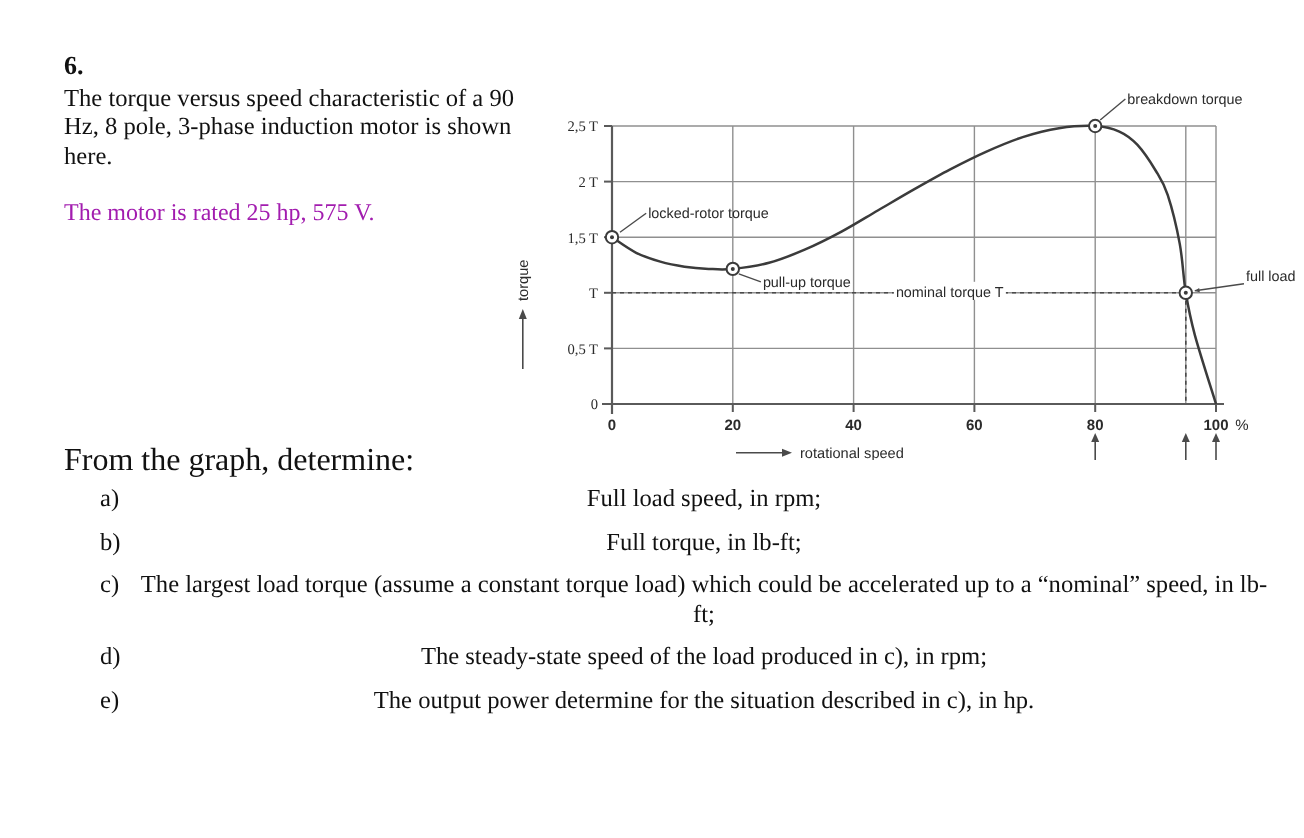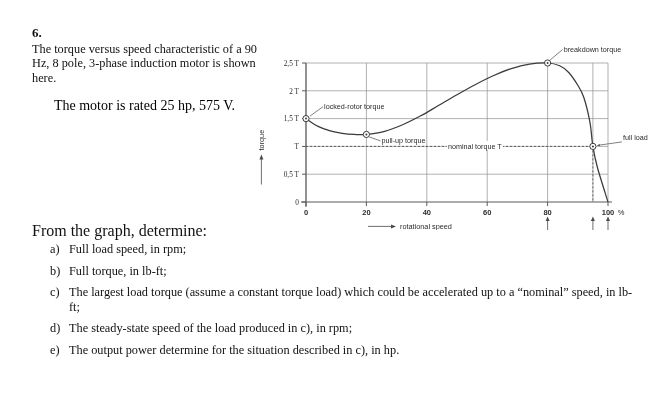--- a/index.html
+++ b/index.html
@@ -18,37 +18,37 @@
     position:absolute;left:32px;top:25px;
     font-family:"Liberation Serif", serif;
     font-size:13px;font-weight:bold;color:#111;
   }
   .intro{
     position:absolute;left:32px;top:42px;width:225px;
     font-size:12.3px;line-height:14.4px;color:#111;
   }
   .rated{
     position:absolute;left:32px;top:99px;width:225px;
-    font-size:14px;line-height:14.4px;color:#000000;text-align:center;
+    font-size:12px;line-height:14.4px;color:#a21caf;
   }
 
   .fromgraph{
     position:absolute;left:32px;top:222px;
     font-size:16px;color:#111;
   }
   .qlist{
     position:absolute;left:50px;top:242px;width:585px;
   }
   .qitem{
     display:flex;align-items:flex-start;
     font-size:12.3px;line-height:14.5px;color:#111;
     margin-bottom:7px;
   }
   .qlabel{width:19px;flex:0 0 19px;}
-  .qtext{flex:1 1 auto;}
+  .qtext{flex:1 1 auto;text-align:center;}
 
   
   #chart{
     position:absolute;left:248px;top:30px;
     width:400px;height:200px;
   }
   #chart svg{display:block;}
 </style>
 </head>
 <body>

